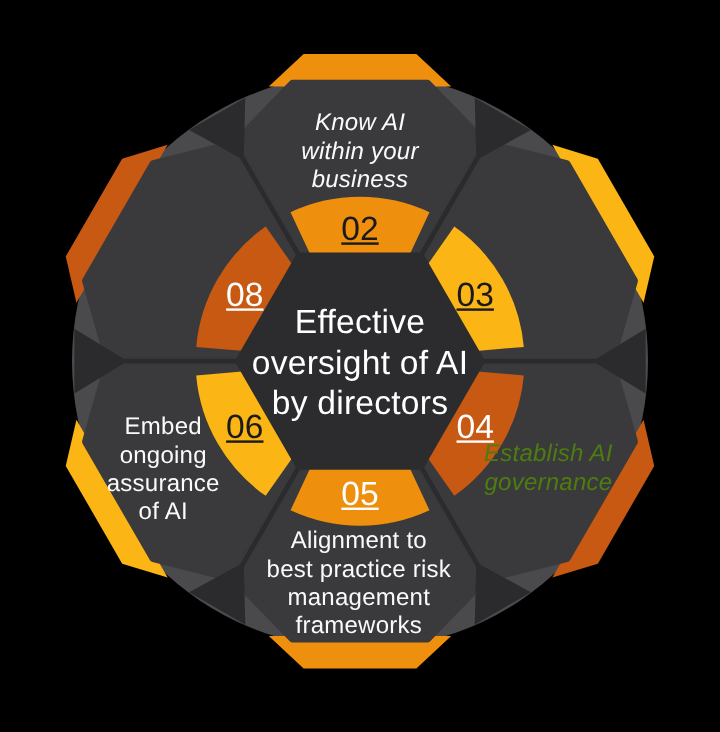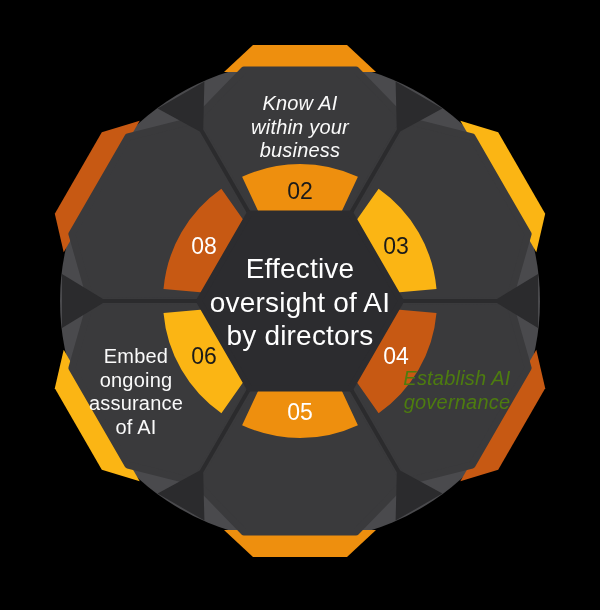--- a/index.html
+++ b/index.html
@@ -8,21 +8,21 @@
     font-family:"Liberation Sans",sans-serif;
   }
   .stage svg{position:absolute;left:0;top:0;}
   .lbl{
     position:absolute;transform:translate(-50%,-50%);
     white-space:pre-line;text-align:center;color:#FAFAFA;
     font-size:20px;line-height:1.18;letter-spacing:.2px;
   }
   .num{
     position:absolute;transform:translate(-50%,-50%);
-    font-size:23px;line-height:1;color:#1A1A1A;
+    font-size:28px;line-height:1;color:#1A1A1A;text-decoration:underline;
   }
   .title{
     position:absolute;left:300px;top:302px;transform:translate(-50%,-50%);
     white-space:pre-line;text-align:center;color:#FFFFFF;
     font-size:28px;font-weight:normal;line-height:1.2;letter-spacing:.2px;
   }
   
   .pos-l1{left:131px;top:221px}
   .pos-l2{left:300px;top:127px}
   .pos-l3{left:463px;top:218px}
@@ -68,20 +68,24 @@
       <path d="M 357.9 425.2 A 137 137 0 0 1 242.1 425.2 L 263.7 378.9 A 86 86 0 0 0 336.3 378.9 Z" fill="#EE8F0E"></path>
       <path d="M 221.4 413.2 A 137 137 0 0 1 163.5 312.9 L 214.3 308.5 A 86 86 0 0 0 250.7 371.4 Z" fill="#FBB514"></path>
       <polygon points="401.0,301.0 350.5,213.5 249.5,213.5 199.0,301.0 249.5,388.5 350.5,388.5" fill="#2C2C2F" stroke="#2C2C2F" stroke-width="6" stroke-linejoin="round"></polygon>
     </svg>
 
   <div class="lbl pos-l2" style="color: rgb(250, 250, 250); font-style: italic;">Know AI
 within your
 business</div>
   <div class="lbl pos-l4" style="color: #4d7c0f; font-style: italic;">Establish AI
 governance</div>
+  <div class="lbl pos-l5" style="color: rgb(250, 250, 250);">Alignment to
+best practice risk
+management
+frameworks</div>
   <div class="lbl pos-l6" style="color: rgb(250, 250, 250);">Embed
 ongoing
 assurance
 of AI</div>
 
   <div class="num pos-n1" style="color: rgb(255, 255, 255);">08</div>
   <div class="num pos-n2" style="color: rgb(26, 26, 26);">02</div>
   <div class="num pos-n3" style="color: rgb(26, 26, 26);">03</div>
   <div class="num pos-n4" style="color: rgb(255, 255, 255);">04</div>
   <div class="num pos-n5" style="color: #ffffff;">05</div>

